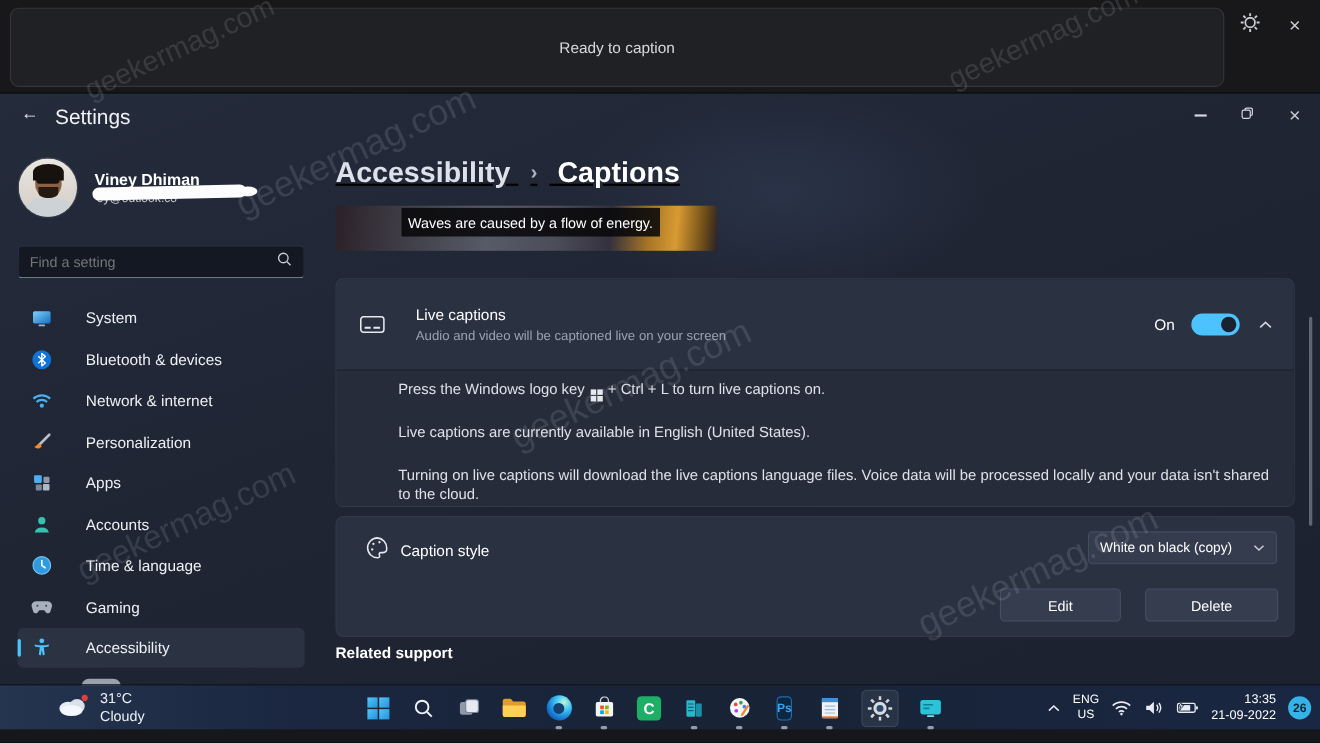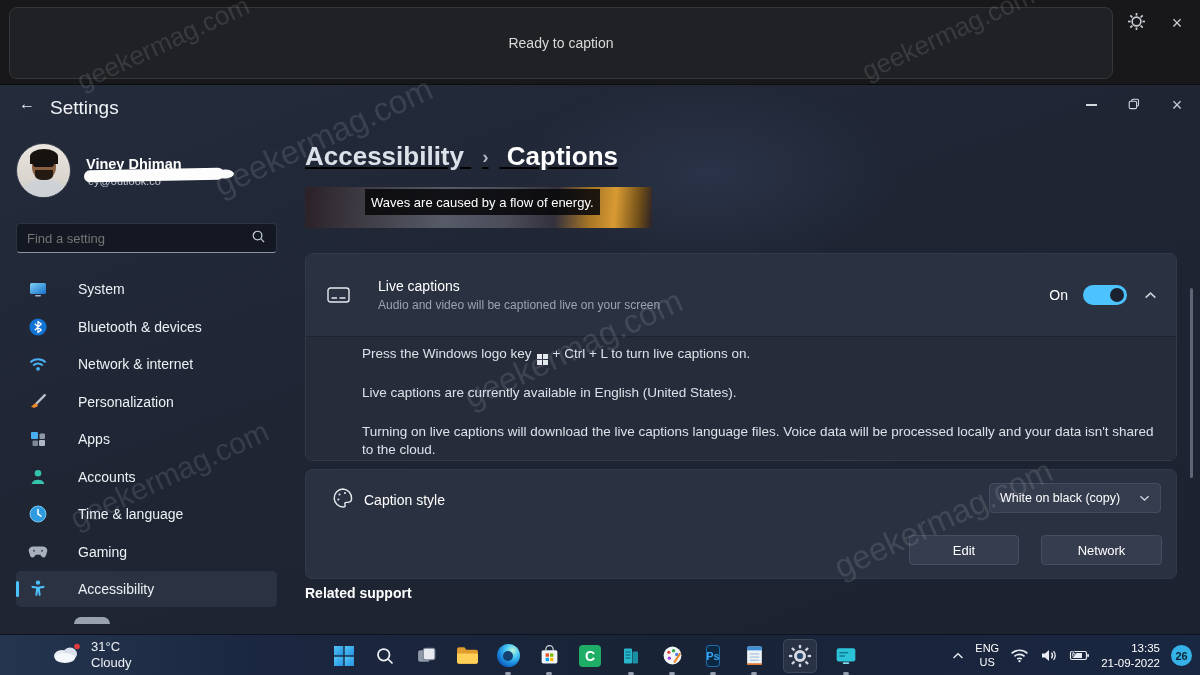--- a/index.html
+++ b/index.html
@@ -99,21 +99,21 @@
     background:#353c4d; border:1px solid #444c60; border-radius:4px;
     display:flex; align-items:center; justify-content:space-between; padding:0 10px;
     color:#fff; font-size:12.5px; }
   .btn { position:absolute; top:65px; height:30px; background:#363d4f; border:1px solid #464e62;
     border-radius:4px; color:#fff; font-size:13px; display:flex; align-items:center; justify-content:center; }
   .btn-edit { left:603px; width:110px; }
   .btn-delete { left:735px; width:121px; }
   .related { position:absolute; left:305px; top:500px; color:#fff; font-size:14px; font-weight:700; }
   .scrollbar { position:absolute; left:1190px; top:203px; width:3px; height:190px; background:#5e6675; border-radius:2px; }
   
-  .taskbar { position:absolute; left:0; bottom:0; width:1200px; height:41px;
+  .taskbar { position:absolute; left:0; bottom:12px; width:1200px; height:41px;
     background:linear-gradient(90deg,#25354f 0%,#1b2740 22%,#182336 55%,#1a2742 100%);
     border-top:1px solid #0d1420; }
   .weather { position:absolute; left:50px; top:4px; display:flex; align-items:center; gap:9px; }
   .weather-text { color:#eef1f6; font-size:13px; line-height:1.25; }
   .tb-center { position:absolute; left:332px; top:0; height:41px; display:flex; align-items:center; gap:17px; }
   .tb-icon { width:24px; height:24px; position:relative; display:flex; align-items:center; justify-content:center; flex:none; }
   .run-dot { position:absolute; bottom:-7px; left:50%; transform:translateX(-50%);
     width:6px; height:3px; border-radius:2px; background:#939dae; }
   .tb-active-box { width:34px; height:34px; background:rgba(255,255,255,.07);
     border:1px solid rgba(255,255,255,.10); border-radius:5px;
@@ -362,21 +362,21 @@
       <span class="cs-label">Caption style</span>
       <div class="dropdown">
         <span>White on black (copy)</span>
         <span>
           <svg width="11" height="8" viewBox="0 0 12 8">
               <path d="M1.5 2 L6 6.2 L10.5 2" stroke="#cfd3da" stroke-width="1.4" fill="none"></path>
             </svg>
         </span>
       </div>
       <div class="btn btn-edit">Edit</div>
-      <div class="btn btn-delete">Network</div>
+      <div class="btn btn-delete">Delete</div>
     </div>
 
     <div class="related">Related support</div>
     <div class="scrollbar"></div>
   </div>
 
   <div class="taskbar">
     <div class="weather">
       <span>
         <svg width="32" height="22" viewBox="0 0 32 22">

